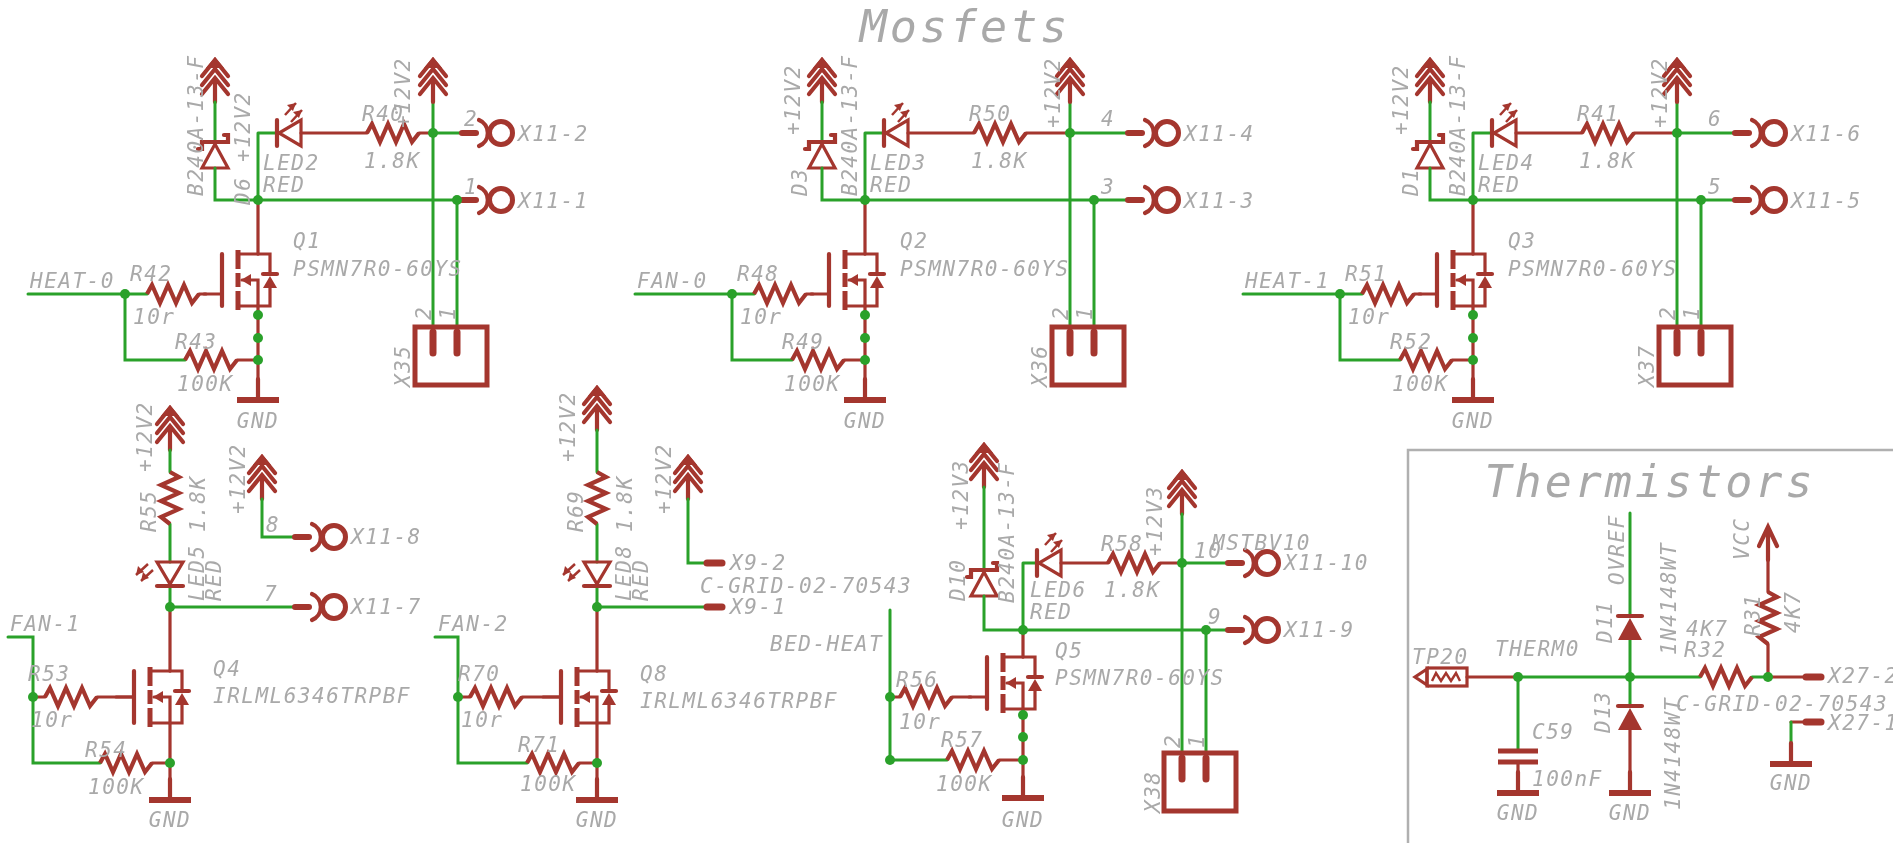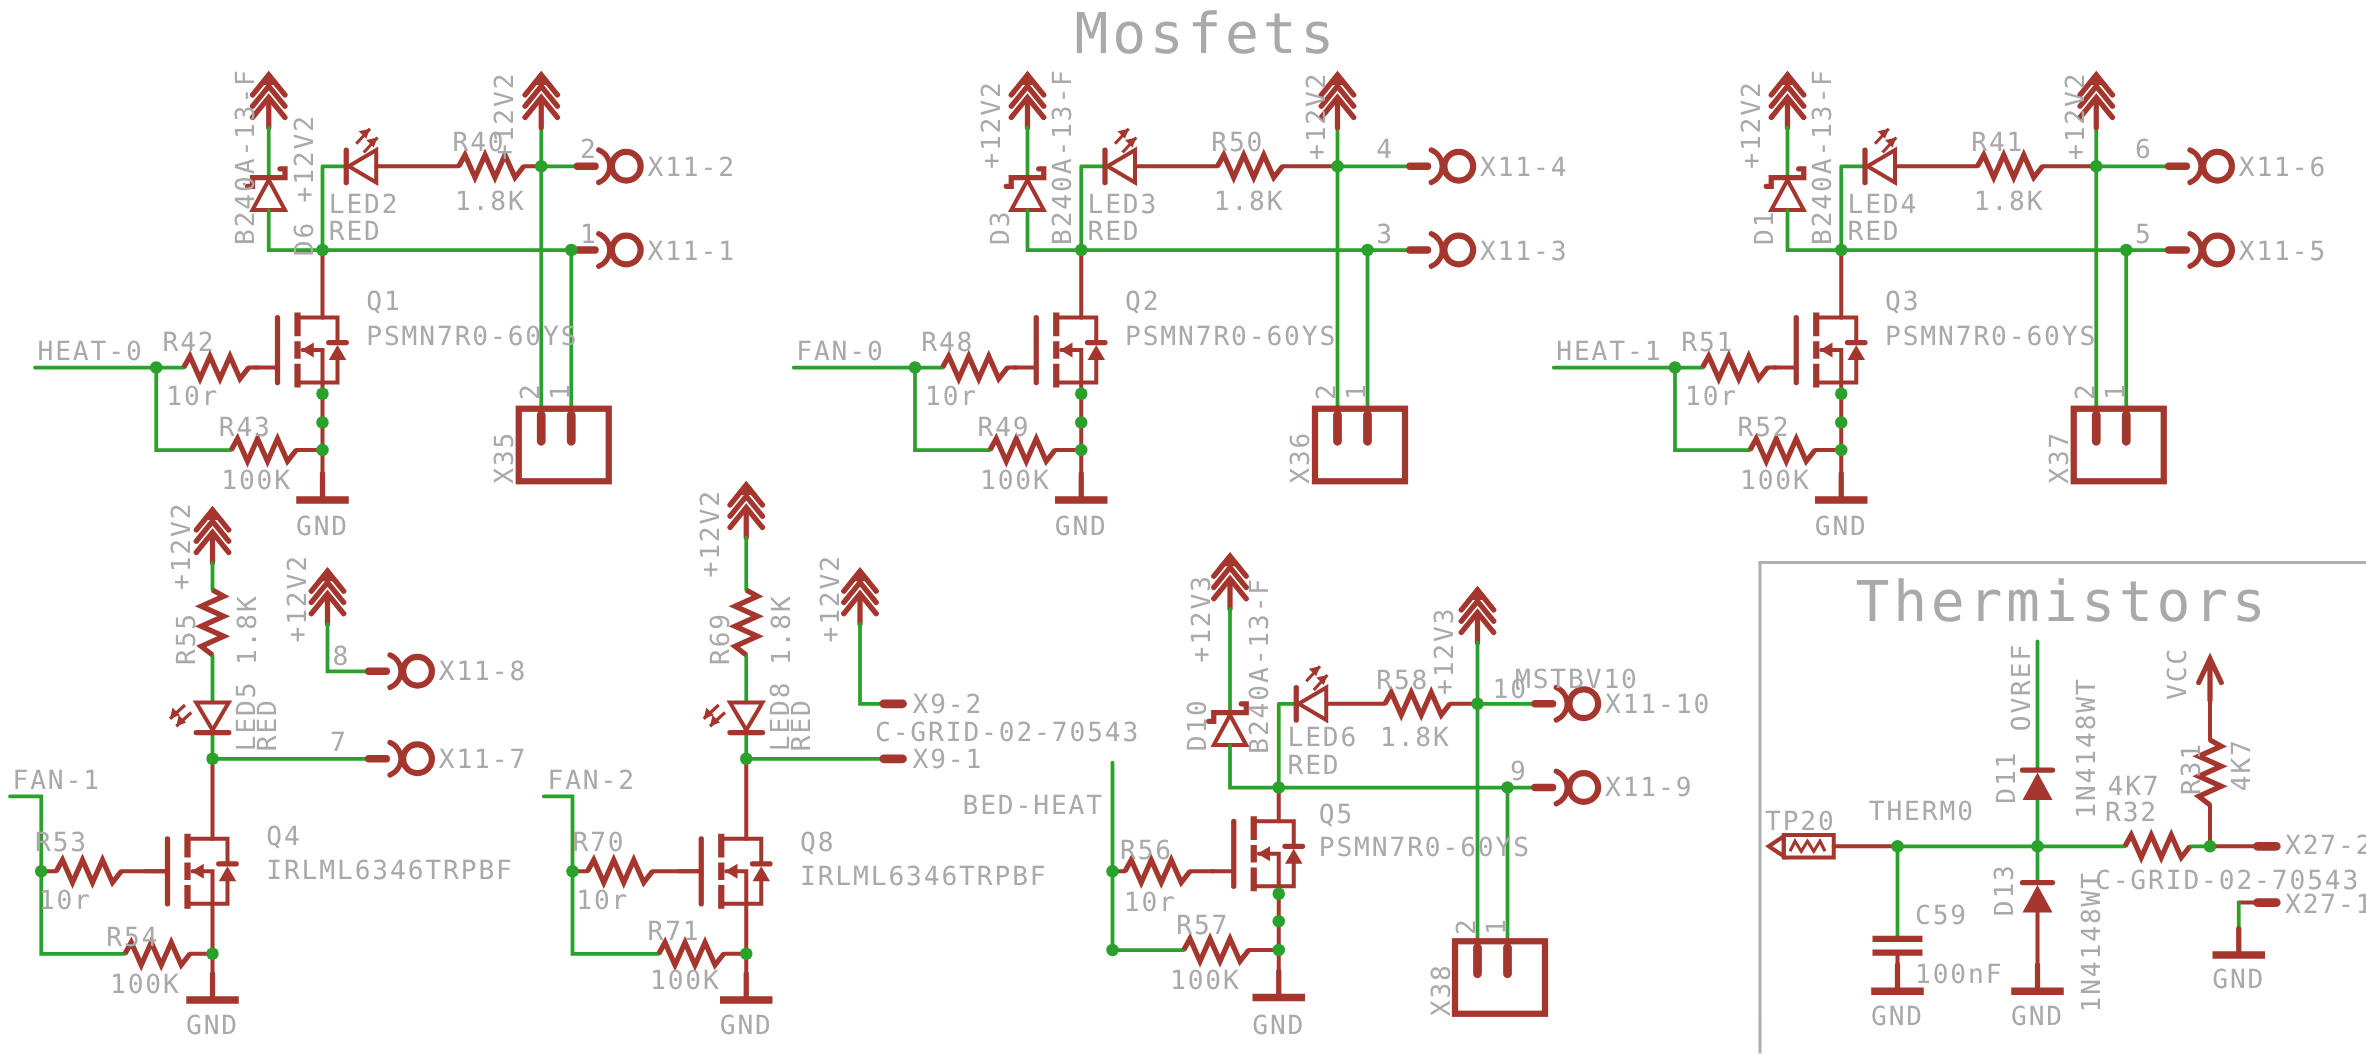--- a/index.html
+++ b/index.html
@@ -1,17 +1,17 @@
 <!DOCTYPE html>
 <html style="--wire: #2aa12a; --part: #a4362e; --txt: #a9a9a9; --frame: #b0b0b0; --bg: #ffffff;"><head>
 <meta charset="utf-8">
 <style>
   :root{ --wire:#2aa12a; --part:#a4362e; --txt:#a9a9a9; --frame:#b0b0b0; --bg:#ffffff; }
   html,body{margin:0;padding:0;background:var(--bg);}
-  .stage{position:relative;width:1893px;height:843px;background:var(--bg);overflow:hidden;}
+  .stage{position:relative;width:1893px;height:843px;background:var(--bg);overflow:hidden;font-style:italic;}
   svg{position:absolute;left:0;top:0;}
   .w{stroke:var(--wire);stroke-width:3;fill:none;stroke-linecap:round;}
   .po2{stroke:var(--part);stroke-width:2.5;fill:none;}
   .po3{stroke:var(--part);stroke-width:3.2;fill:none;stroke-linecap:round;}
   .po4{stroke:var(--part);stroke-width:4.2;fill:none;stroke-linecap:round;}
   .po5{stroke:var(--part);stroke-width:5;fill:none;}
   .pin6{stroke:var(--part);stroke-width:6;fill:none;stroke-linecap:round;}
   .pin7{stroke:var(--part);stroke-width:7;fill:none;stroke-linecap:round;}
   .pf{fill:var(--part);stroke:none;}
   .rz{stroke:var(--part);stroke-width:4.2;fill:none;stroke-linejoin:miter;}

